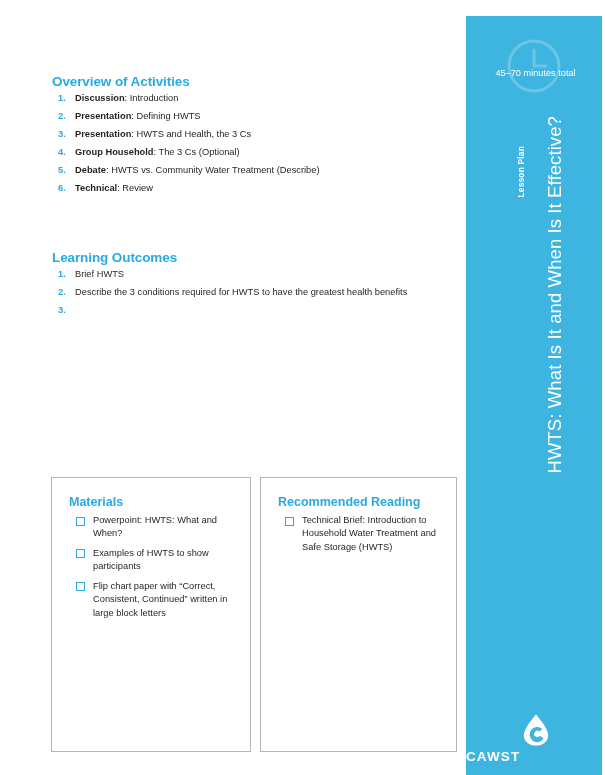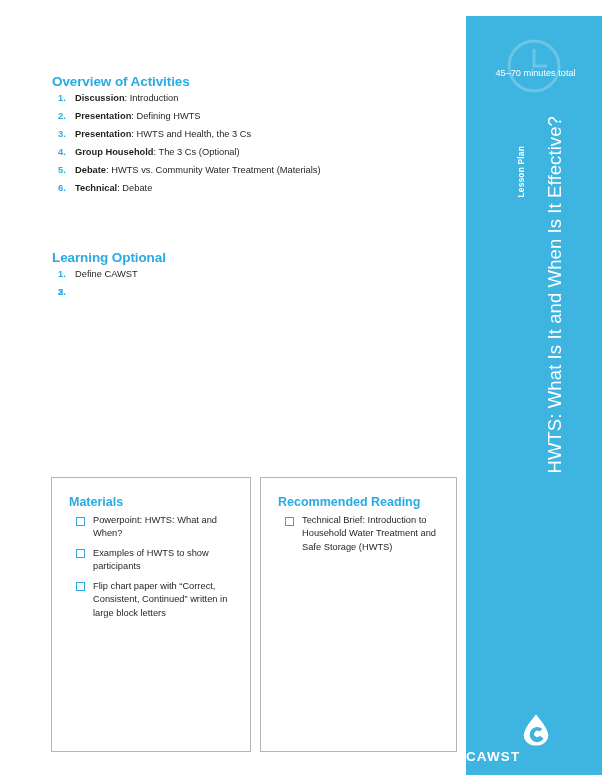--- a/index.html
+++ b/index.html
@@ -182,30 +182,30 @@
 
 <div id="content-area">
 
   <div class="section" id="overview-section" style="top:74px;">
     <h2 class="section-heading">Overview of Activities</h2>
     <ol class="num-list" id="overview-list">
         <li><span class="num">1.</span><span class="li-bold">Discussion</span><span>: Introduction</span></li>
         <li><span class="num">2.</span><span class="li-bold">Presentation</span><span>: Defining HWTS</span></li>
         <li><span class="num">3.</span><span class="li-bold">Presentation</span><span>: HWTS and Health, the 3 Cs</span></li>
         <li><span class="num">4.</span><span class="li-bold">Group Household</span><span>: The 3 Cs (Optional)</span></li>
-        <li><span class="num">5.</span><span class="li-bold">Debate</span><span>: HWTS vs. Community Water Treatment (Materials)</span></li>
-        <li><span class="num">6.</span><span class="li-bold">Technical</span><span>: Debate</span></li>
+        <li><span class="num">5.</span><span class="li-bold">Debate</span><span>: HWTS vs. Community Water Treatment (Describe)</span></li>
+        <li><span class="num">6.</span><span class="li-bold">Technical</span><span>: Review</span></li>
       </ol>
   </div>
 
   <div class="section" id="outcomes-section" style="top:250px;">
-    <h2 class="section-heading">Learning Optional</h2>
+    <h2 class="section-heading">Learning Outcomes</h2>
     <ol class="num-list" id="outcomes-list">
-        <li><span class="num">1.</span><span>Define CAWST</span></li>
-        <li><span class="num">2.</span></li>
+        <li><span class="num">1.</span><span>Brief HWTS</span></li>
+        <li><span class="num">2.</span><span>Describe the 3 conditions required for HWTS to have the greatest health benefits</span></li>
         <li><span class="num">3.</span></li>
       </ol>
   </div>
 
   <div class="panel" id="materials-panel">
     <h3 class="panel-heading">Materials</h3>
     <ul class="check-list" id="materials-list">
         <li><span class="checkbox"></span><span>Powerpoint: HWTS: What and When?</span></li>
         <li><span class="checkbox"></span><span>Examples of HWTS to show participants</span></li>
         <li><span class="checkbox"></span><span>Flip chart paper with “Correct, Consistent, Continued” written in large block letters</span></li>

